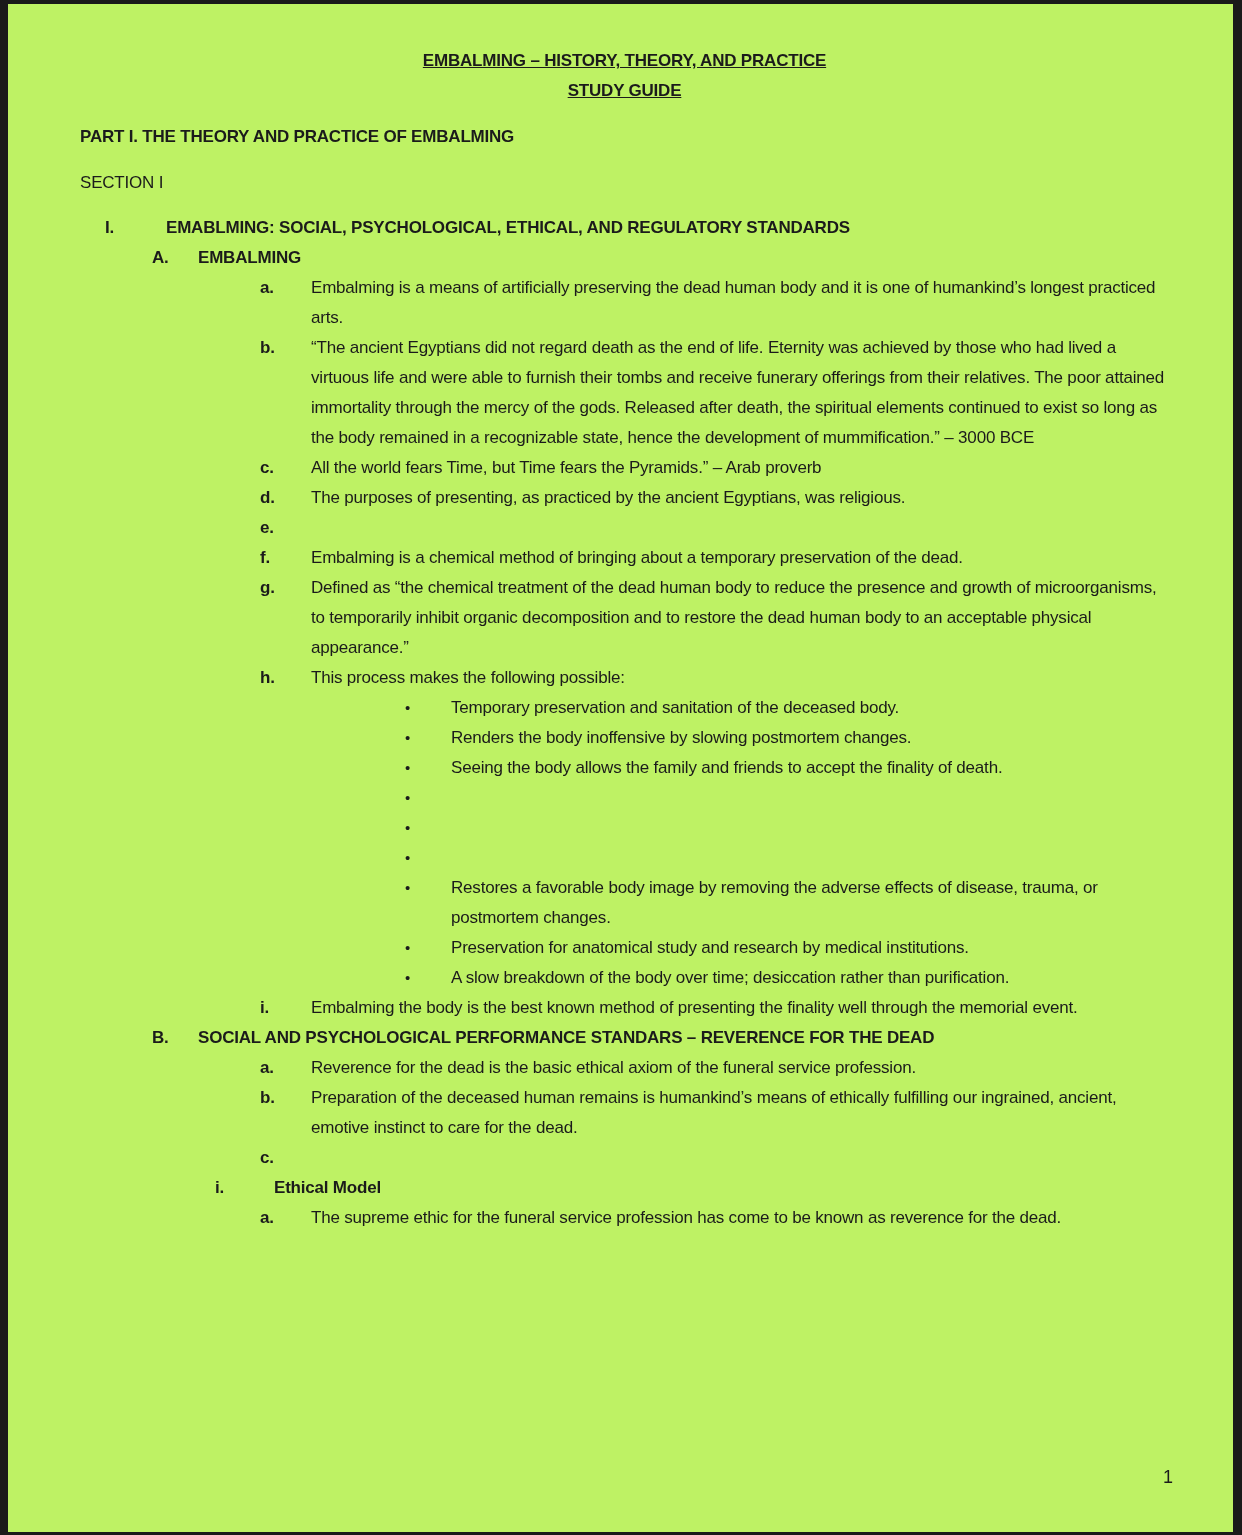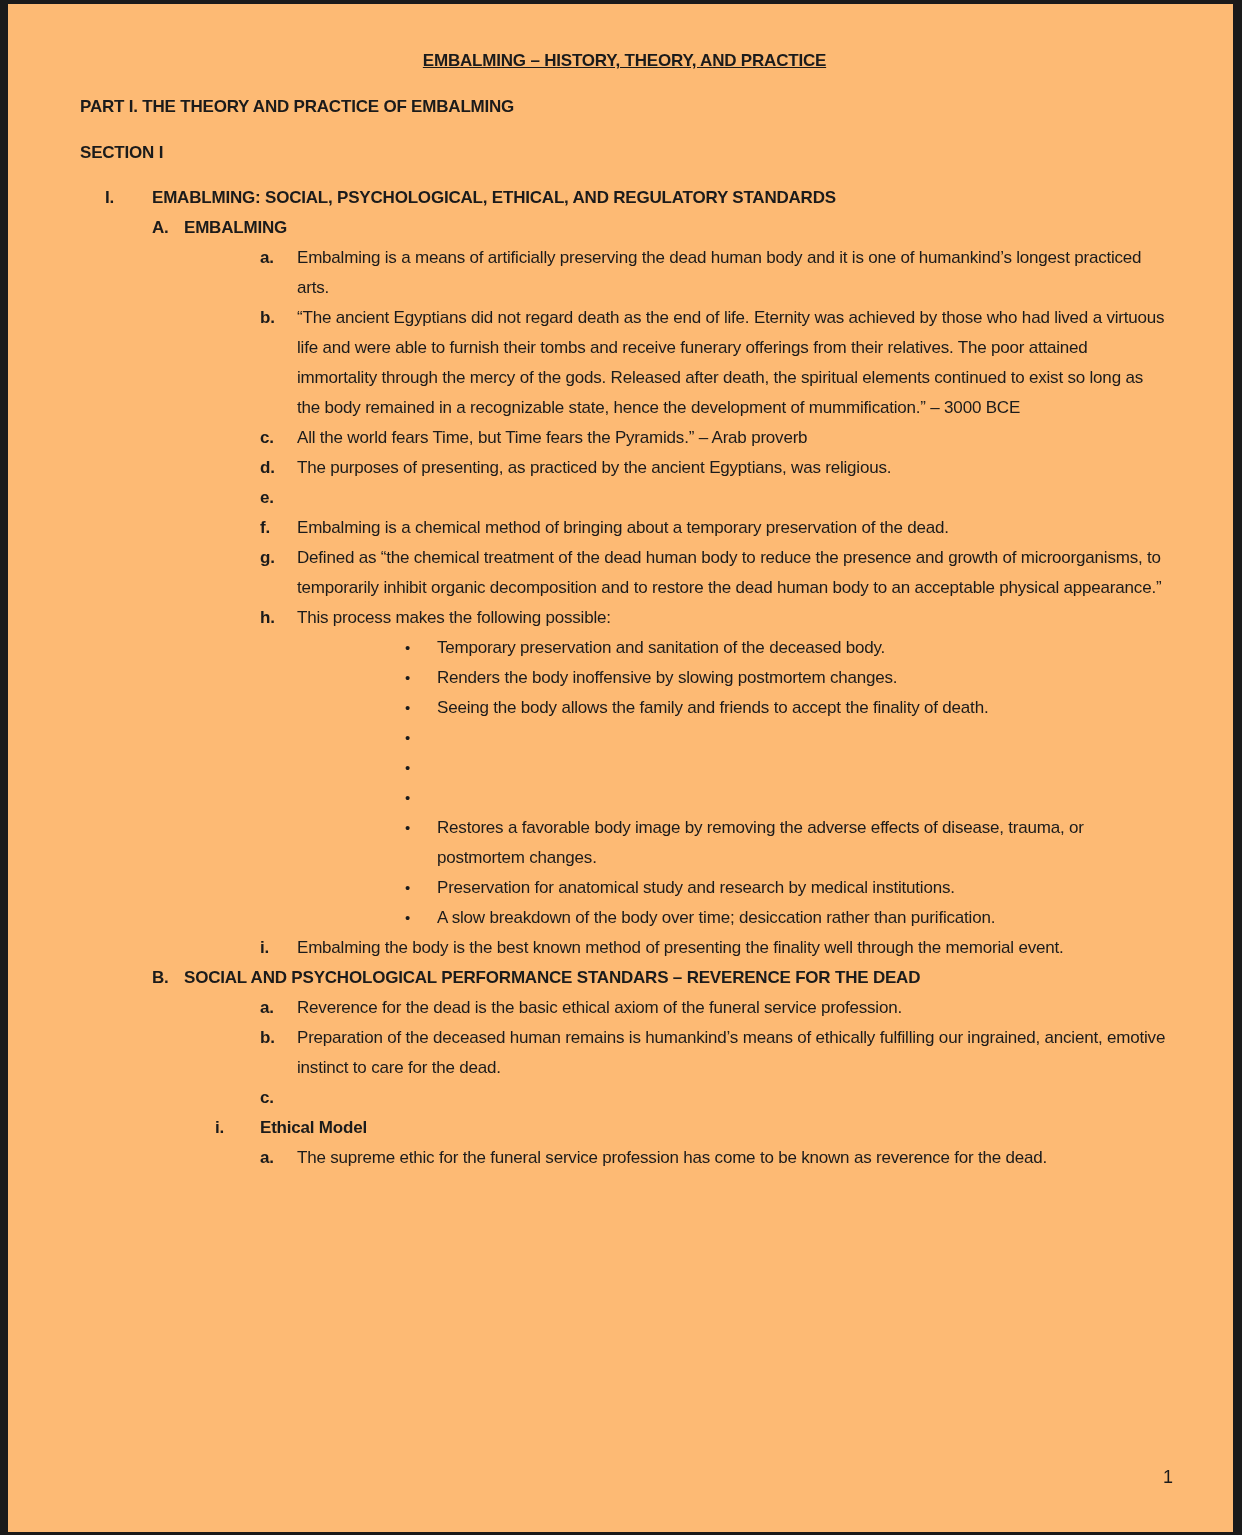--- a/index.html
+++ b/index.html
@@ -12,42 +12,42 @@
     height: 1535px;
     position: relative;
     font-family: "Liberation Sans", sans-serif;
   }
   .page {
     position: absolute;
     left: 8px;
     top: 4px;
     width: 1225px;
     height: 1528px;
-    background: #fdba74;
+    background: #bef264;
     color: #1b1b1b;
   }
   .content {
     padding: 42px 64px 0 72px;
     font-size: 17px;
     line-height: 30px;
     letter-spacing: -0.2px;
   }
   .title-block {
     text-align: center;
     font-weight: 700;
     margin-bottom: 16px;
   }
   .title-line {
     text-decoration: underline;
   }
   .h-part {
     font-weight: 700;
   }
   .h-section {
-    font-weight: 700;
+    font-weight: 400;
     margin-top: 16px;
   }
   .row {
     display: flex;
     align-items: flex-start;
   }
   .row-roman {
     padding-left: 25px;
     font-weight: 700;
     margin-top: 15px;
@@ -60,36 +60,37 @@
   .lbl-A { width: 32px; flex: none; }
   .row-item { padding-left: 180px; }
   .lbl-item { width: 37px; flex: none; font-weight: 700; }
   .row-bullet { padding-left: 325px; }
   .bullet-glyph { width: 32px; flex: none; font-size: 15px; }
   .row-subi {
     padding-left: 135px;
     font-weight: 700;
   }
   .lbl-subi { width: 45px; flex: none; }
-  .item-text { flex: 1; }
+  .item-text { flex: 1; margin-left: 14px; }
   .page-number {
     position: absolute;
     right: 60px;
     bottom: 44px;
     font-size: 18px;
   }
 </style>
 </head>
 <body>
 
 <div class="page">
   <div class="content">
 
     <div class="title-block">
       <div><span class="title-line">EMBALMING – HISTORY, THEORY, AND PRACTICE</span></div>
+      <div><span class="title-line">STUDY GUIDE</span></div>
     </div>
 
     <div class="h-part">PART I. THE THEORY AND PRACTICE OF EMBALMING</div>
     <div class="h-section">SECTION I</div>
 
     <div class="row row-roman">
       <span class="lbl-roman">I.</span>
       <span class="item-text">EMABLMING: SOCIAL, PSYCHOLOGICAL, ETHICAL, AND REGULATORY STANDARDS</span>
     </div>
 

